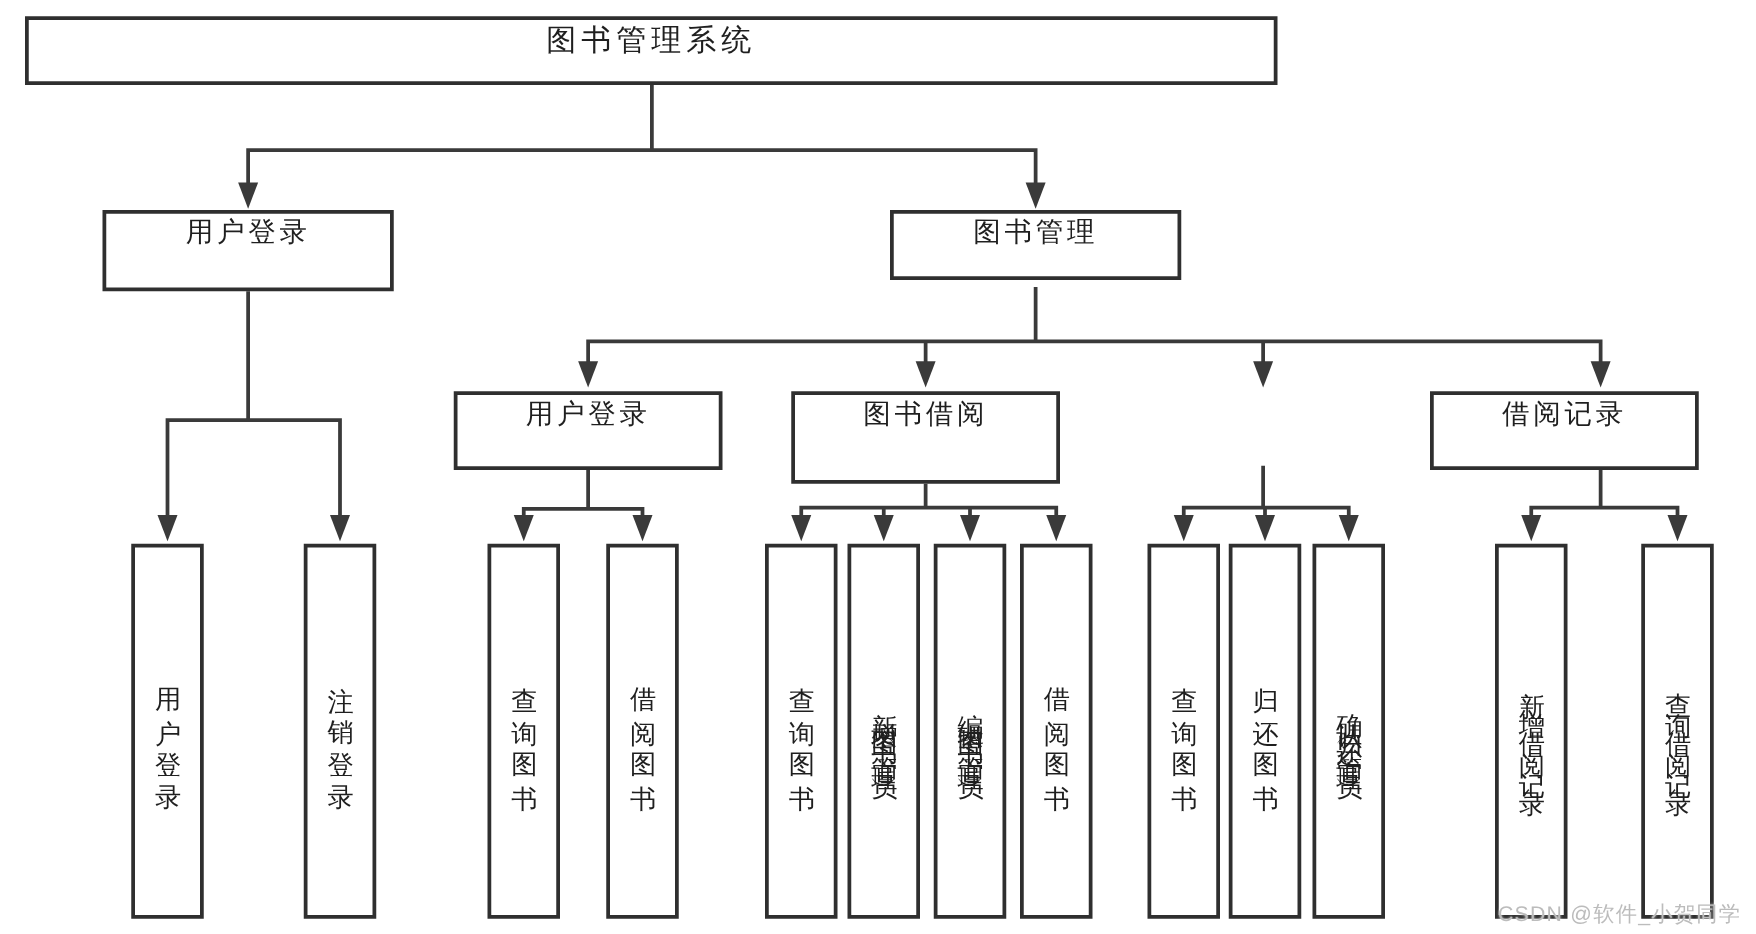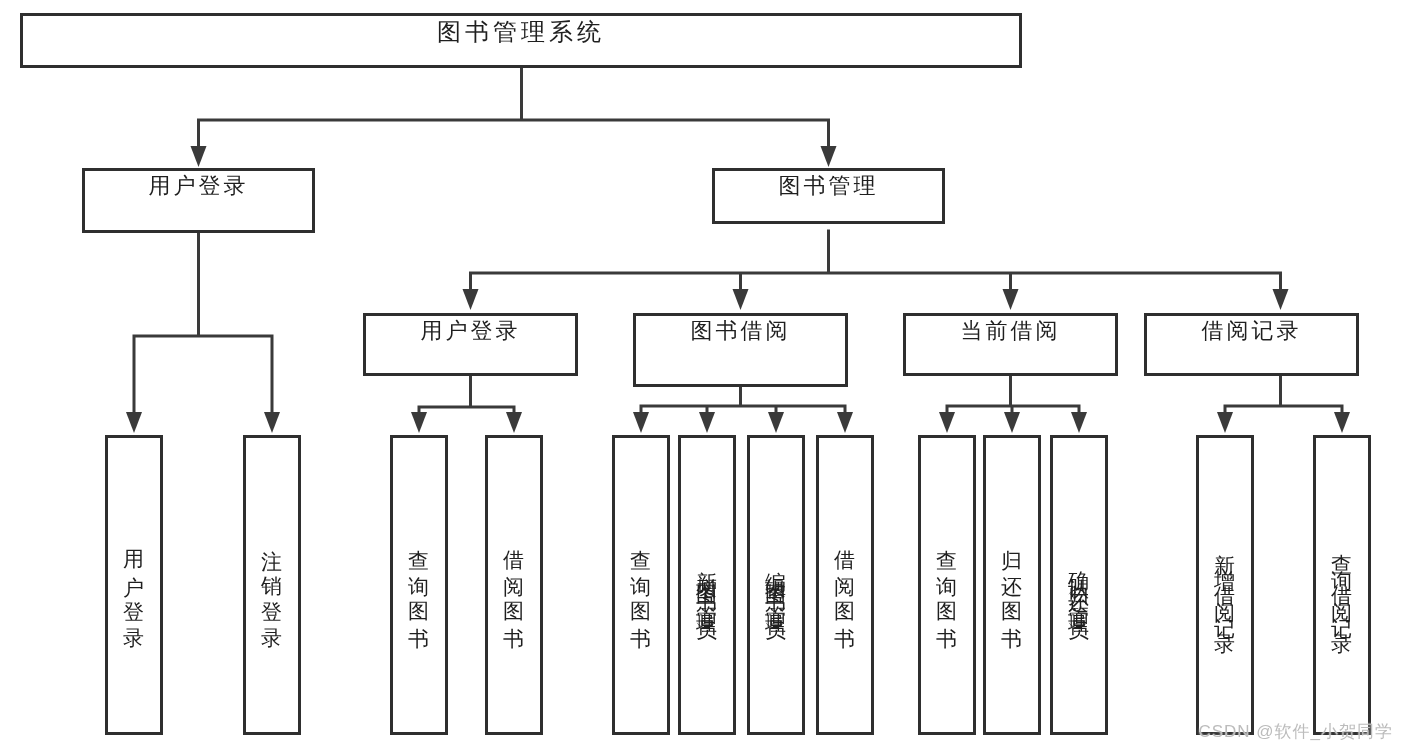--- a/index.html
+++ b/index.html
@@ -135,23 +135,20 @@
   <div class="node" style="left:712px; top:168px; width:233px; height:56px;">
     <span>图书管理</span>
   </div>
 
   <div class="node" style="left:363px; top:313px; width:215px; height:63px;">
     <span>用户登录</span>
   </div>
   <div class="node" style="left:633px; top:313px; width:215px; height:74px;">
     <span>图书借阅</span>
   </div>
-  <div class="node" style="left:903px; top:313px; width:215px; height:63px;">
-    <span>当前借阅</span>
-  </div>
   <div class="node" style="left:1144px; top:313px; width:215px; height:63px;">
     <span>借阅记录</span>
   </div>
 
   <div class="leaf" style="left:105px">
     <span class="v sp4">用户登录</span>
   </div>
   <div class="leaf" style="left:243px">
     <span class="v sp4">注销登录</span>
   </div>

